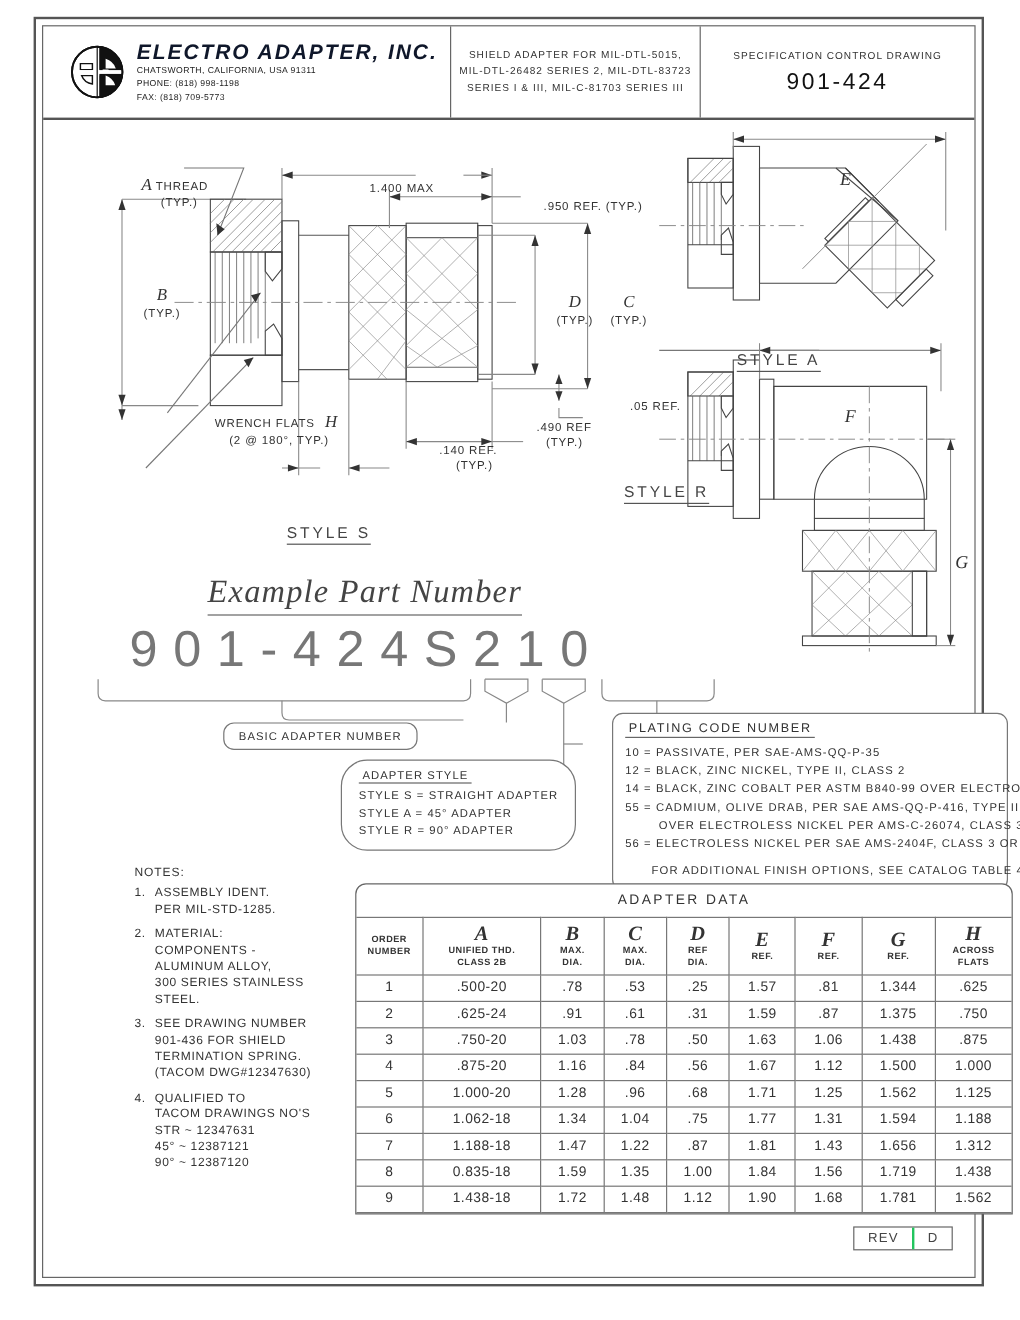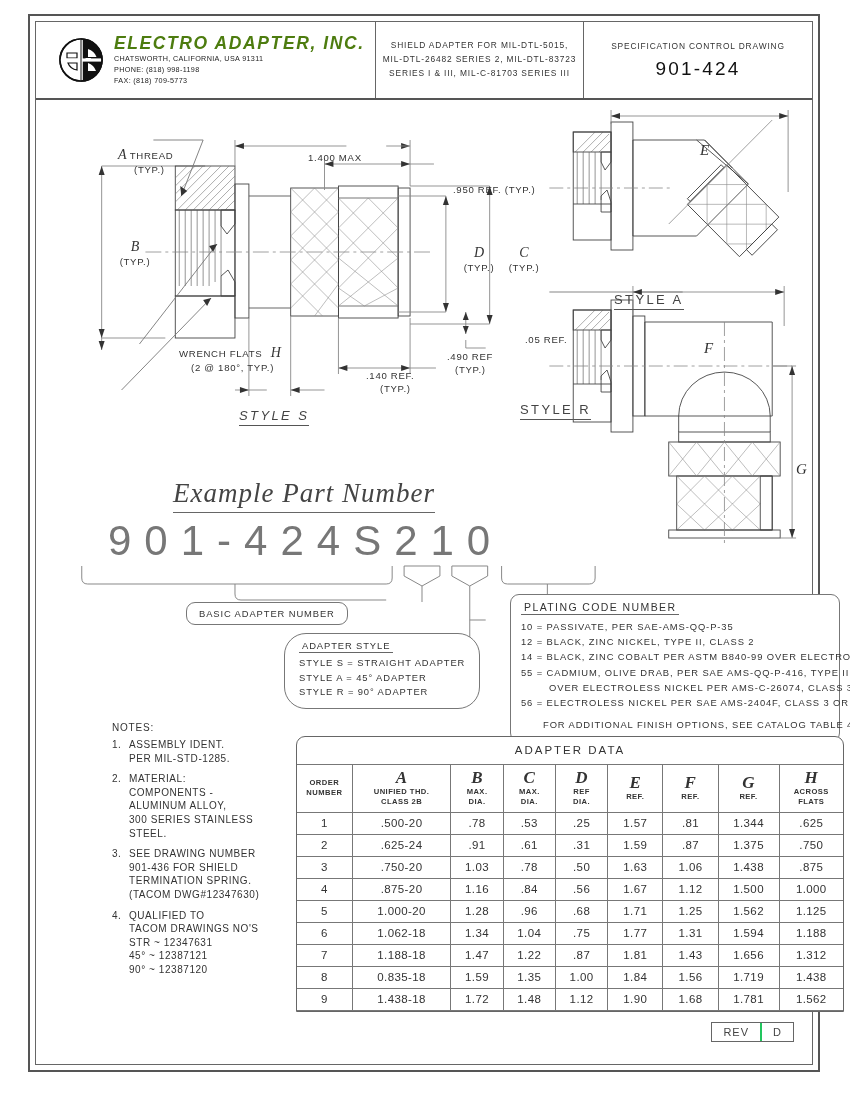--- a/index.html
+++ b/index.html
@@ -11,21 +11,21 @@
          border:1px solid #666;box-sizing:border-box;}
 
   
   .titleblock{position:absolute;left:0;top:0;right:0;height:78px;
               border-bottom:2px solid #555;box-sizing:border-box;display:flex;}
   .tb-logo{width:340px;display:flex;align-items:center;padding-left:22px;
            box-sizing:border-box;border-right:1px solid #666;}
   .logo-mark{width:46px;height:46px;position:relative;flex:0 0 auto;margin-right:10px;}
   .logo-mark svg{display:block;}
   .co-name{font-size:17.5px;letter-spacing:1.6px;font-style:italic;
-           font-weight:700;color:#4d7c0f;line-height:1.1;white-space:nowrap;}
+           font-weight:700;color:#0f172a;line-height:1.1;white-space:nowrap;}
   .co-line{font-size:7.2px;letter-spacing:.35px;color:#222;line-height:1.55;white-space:nowrap;}
   .tb-desc{flex:1;display:flex;flex-direction:column;align-items:center;
            justify-content:center;border-right:1px solid #666;padding:0 6px;box-sizing:border-box;}
   .tb-desc div{font-size:8.4px;letter-spacing:.85px;line-height:1.65;white-space:nowrap;color:#333;}
   .tb-num{width:228px;display:flex;flex-direction:column;align-items:center;justify-content:center;}
   .tb-num .scd{font-size:8.4px;letter-spacing:.85px;color:#333;white-space:nowrap;}
   .tb-num .dwg{font-size:19px;letter-spacing:2.2px;color:#111;margin-top:7px;}
 
   
   .dt{position:absolute;font-size:9.6px;letter-spacing:.7px;color:#333;
@@ -407,21 +407,21 @@
   <div class="dt" style="left:82px;top:124px;">
     <span class="dim-it">A</span>
     <span>THREAD</span><br>
     <span style="margin-left:16px;display:inline-block;">(TYP.)</span>
   </div>
   <div class="dt c" style="left:78px;top:216px;width:42px;">
     <span class="dim-it">B</span><br>
     <span>(TYP.)</span>
   </div>
   <div class="dt" style="left:272px;top:130px;">1.400 MAX</div>
-  <div class="dt" style="left:417px;top:162px;">.950 REF. (TYP.)</div>
+  <div class="dt" style="left:417px;top:145px;">.950 REF. (TYP.)</div>
   <div class="dt c" style="left:421px;top:222px;width:44px;">
     <span class="dim-it">D</span><br>
     <span>(TYP.)</span>
   </div>
   <div class="dt c" style="left:466px;top:222px;width:44px;">
     <span class="dim-it">C</span><br>
     <span>(TYP.)</span>
   </div>
   <div class="dt" style="left:489px;top:312px;text-align:right;">.05 REF.</div>
   <div class="dt" style="left:411px;top:329px;">
@@ -430,21 +430,21 @@
   </div>
   <div class="dt" style="left:330px;top:348px;">
     <span>.140 REF.</span><br>
     <span style="margin-left:14px;display:inline-block;">(TYP.)</span>
   </div>
   <div class="dt" style="left:143px;top:322px;">
     <span>WRENCH FLATS</span>
     <span class="dim-it" style="margin-left:5px;">H</span><br>
     <span style="margin-left:12px;display:inline-block;">(2 @ 180°, TYP.)</span>
   </div>
-  <div class="stylelab" style="left:203px;top:386px;font-style:italic;">STYLE S</div>
+  <div class="stylelab" style="left:203px;top:414px;">STYLE S</div>
 
   <div class="dim-it dt" style="left:664px;top:119px;font-size:15px;">E</div>
   <div class="stylelab" style="left:578px;top:270px;">STYLE A</div>
   <div class="dim-it dt" style="left:668px;top:317px;font-size:15px;">F</div>
   <div class="dim-it dt" style="left:760px;top:438px;font-size:15px;">G</div>
   <div class="stylelab" style="left:484px;top:380px;">STYLE R</div>
 
   <div class="epn-title" style="left:137px;top:456px;">Example Part Number</div>
   <div class="pn" style="left:72px;top:495px;">901-424S210</div>
 

